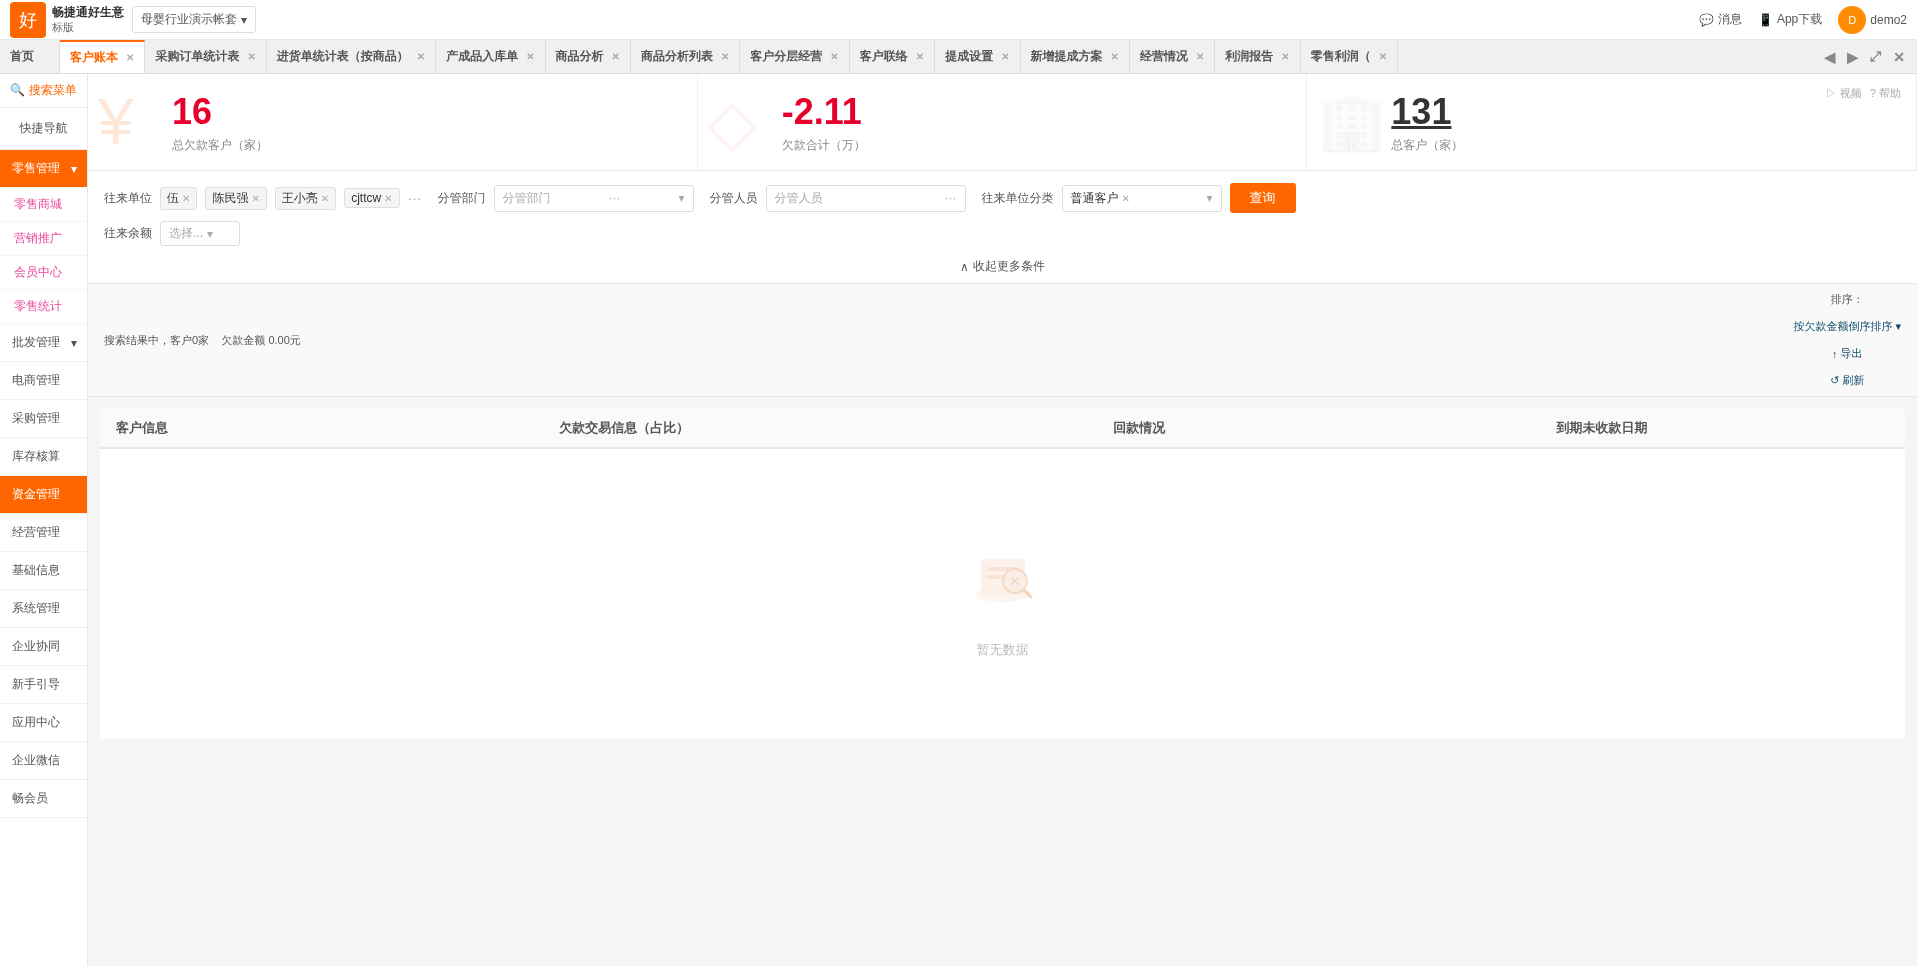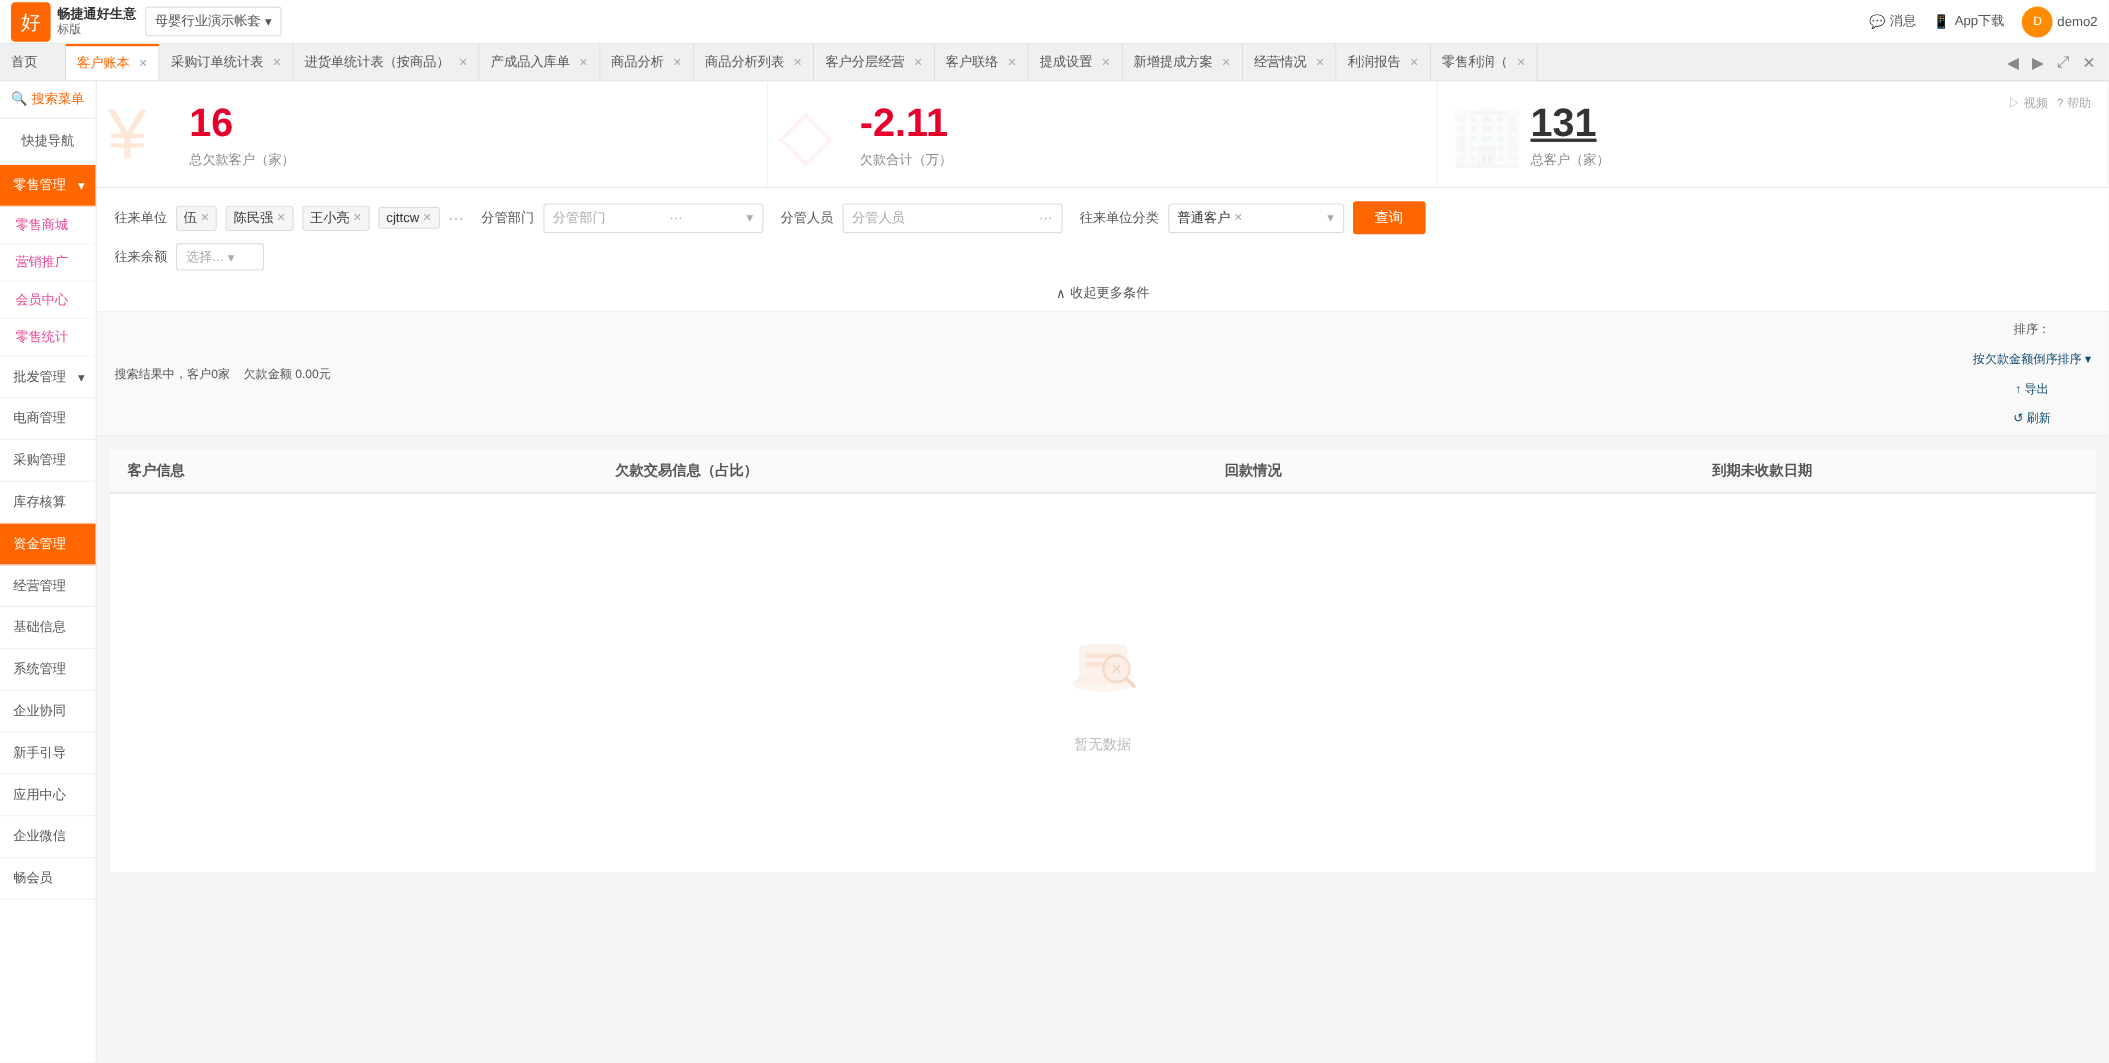--- a/index.html
+++ b/index.html
@@ -17,21 +17,21 @@
     .logo-text { font-size: 11px; color: #666; line-height: 1.3; }
     .logo-text strong { display: block; color: #333; font-size: 12px; }
     .dropdown-trigger { display: flex; align-items: center; gap: 4px; padding: 4px 8px; border: 1px solid #ddd; border-radius: 3px; cursor: pointer; font-size: 12px; color: #555; }
     .top-bar-right { display: flex; align-items: center; gap: 16px; font-size: 12px; color: #555; }
     .top-bar-right span { cursor: pointer; display: flex; align-items: center; gap: 4px; }
     .avatar { width: 28px; height: 28px; border-radius: 50%; background: #ff8c00; display: flex; align-items: center; justify-content: center; color: #fff; font-size: 11px; }
 
     
     .tab-bar {
       background: #f0f0f0; display: flex; align-items: center;
-      height: 34px; border-bottom: 1px solid #ddd; overflow: hidden;
+      height: 34px; border-bottom: 1px solid #ddd; overflow: hidden; font-weight: bold;
     }
     .tab-item {
       display: flex; align-items: center; padding: 0 10px; height: 34px;
       border-right: 1px solid #ddd; cursor: pointer; white-space: nowrap;
       font-size: 12px; color: #555; background: #f0f0f0; gap: 4px;
       min-width: 60px;
     }
     .tab-item.active { background: #fff; color: #ff6600; border-top: 2px solid #ff6600; }
     .tab-item .close-icon { color: #aaa; font-size: 10px; margin-left: 4px; }
     .tab-bar-actions { display: flex; align-items: center; margin-left: auto; padding: 0 8px; gap: 4px; }
@@ -123,21 +123,21 @@
       padding: 10px 16px; font-size: 13px; font-weight: bold; color: #555;
     }
     .th-customer { flex: 2; }
     .th-debt { flex: 2.5; }
     .th-repayment { flex: 2; }
     .th-overdue { flex: 1.5; }
 
     
     .empty-state {
       display: flex; flex-direction: column; align-items: center;
-      justify-content: center; padding: 107px 0; color: #aaa;
+      justify-content: center; padding: 80px 0; color: #aaa;
     }
     .empty-icon {
       width: 100px; height: 100px; margin-bottom: 12px;
       display: flex; align-items: center; justify-content: center;
     }
     .empty-icon svg { opacity: 0.5; }
     .empty-text { font-size: 13px; color: #bbb; }
 
     
     .btn-query {

